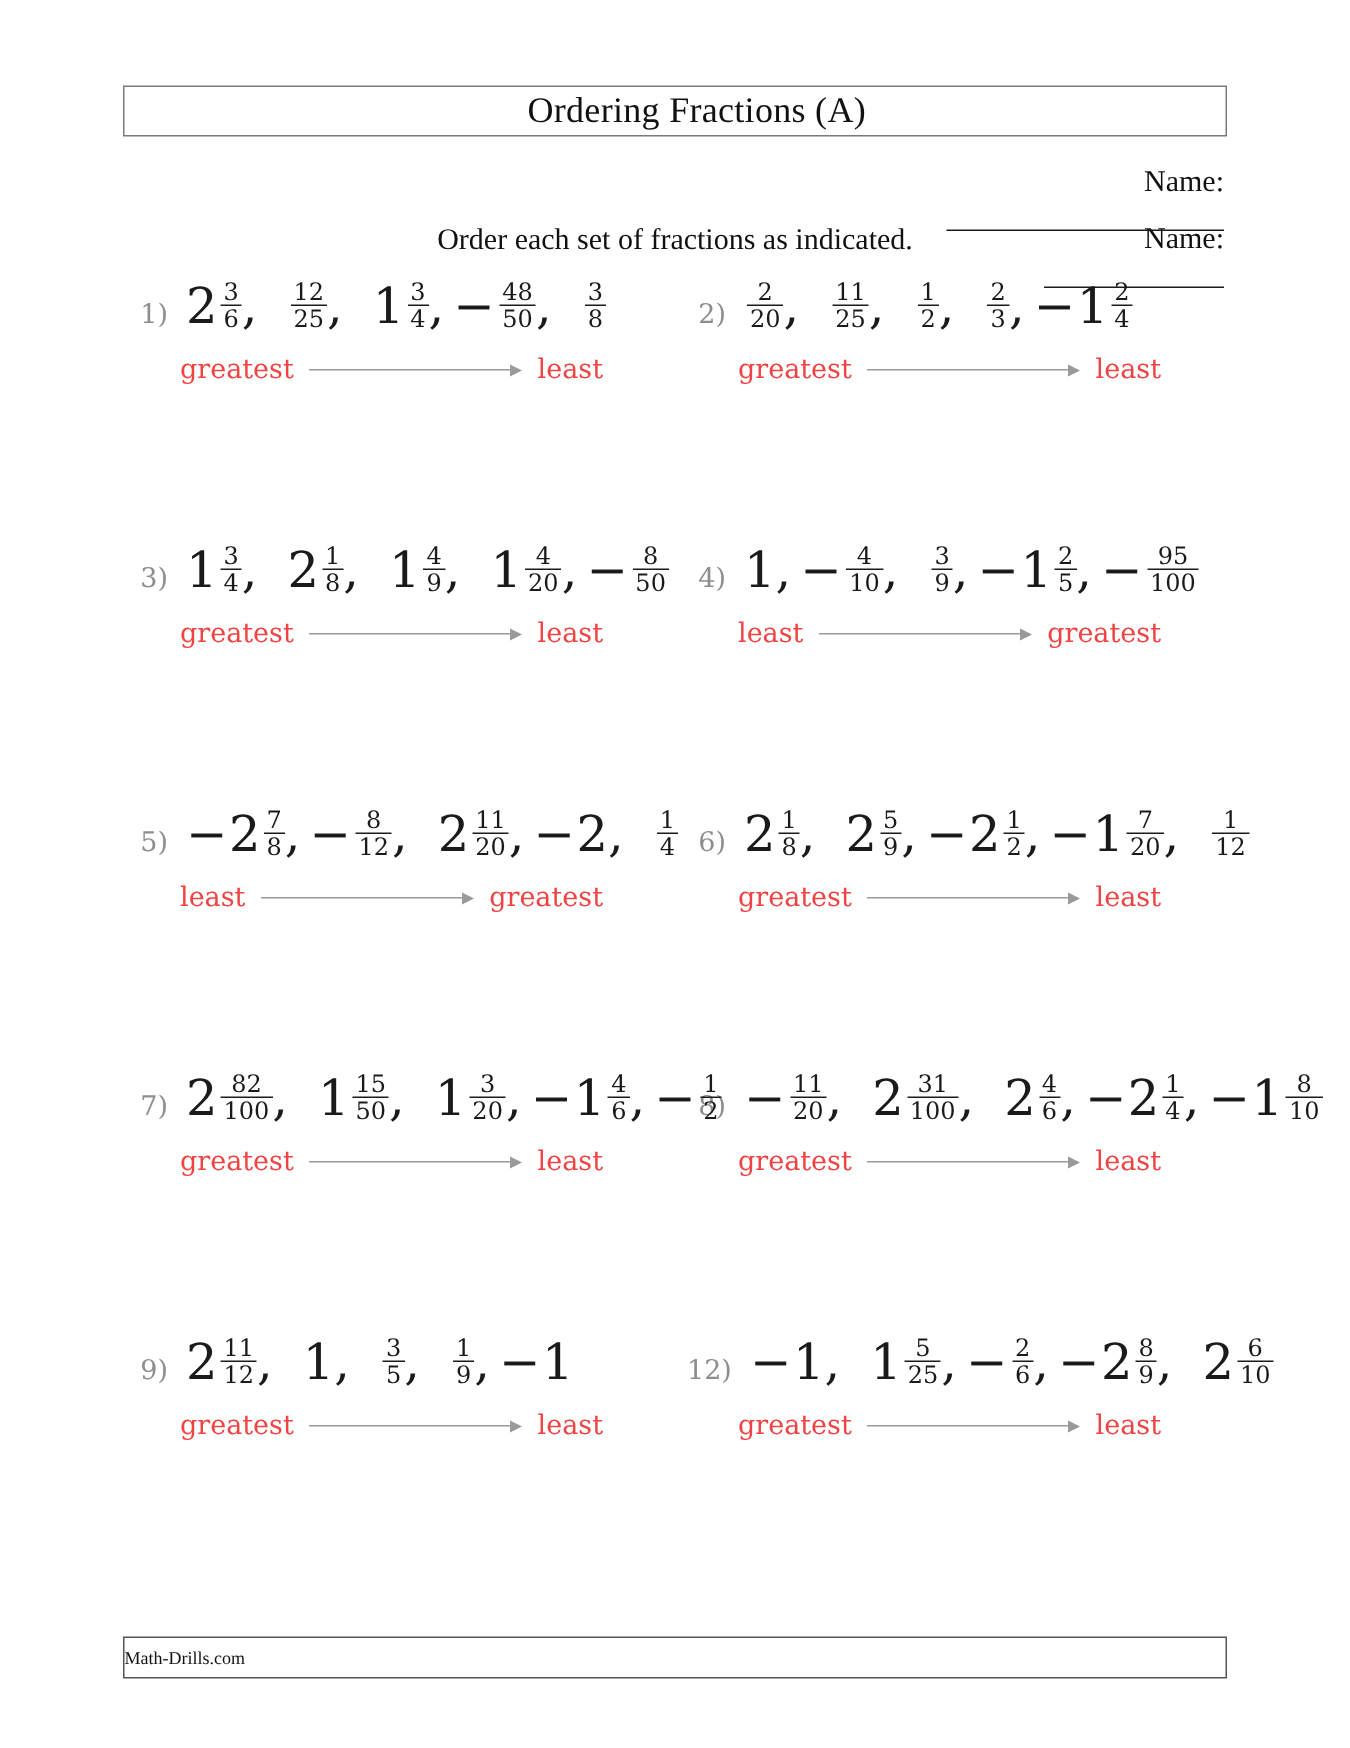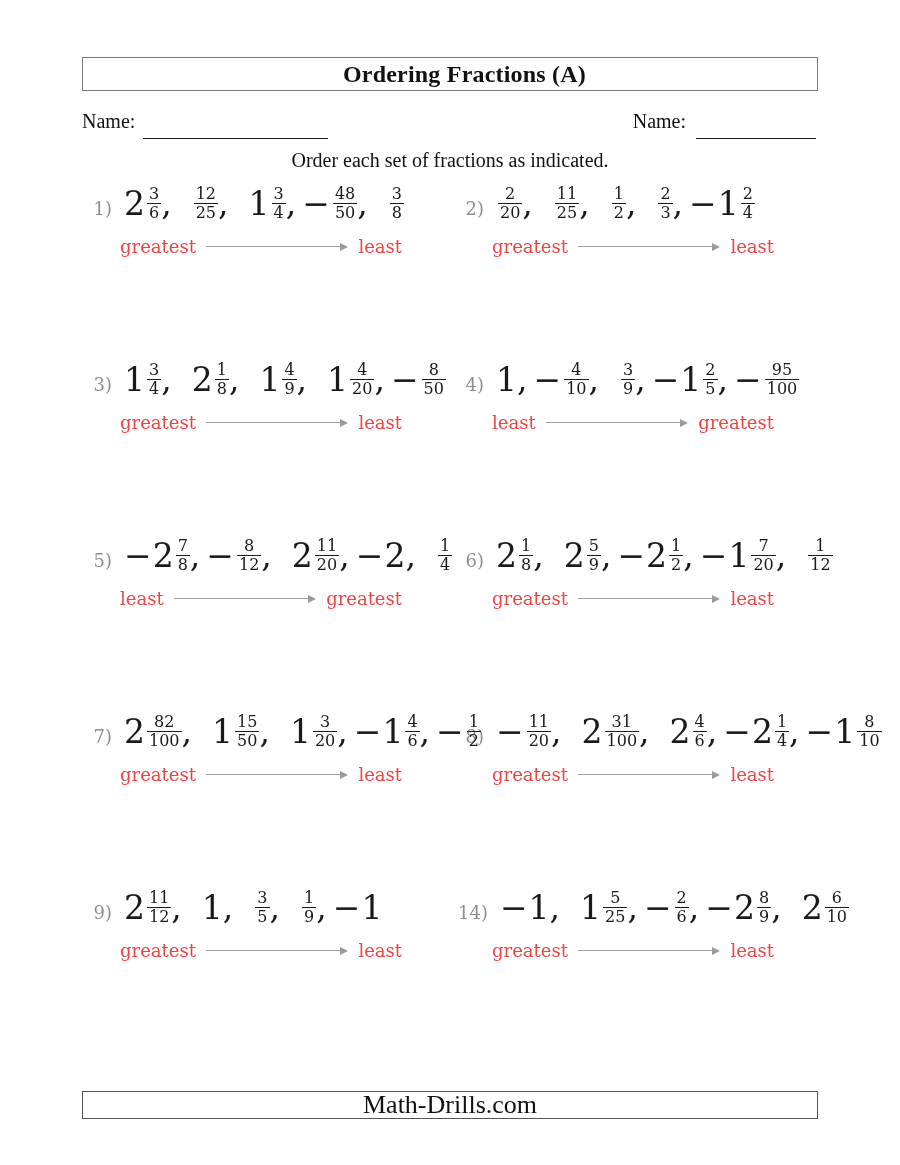--- a/index.html
+++ b/index.html
@@ -3,25 +3,25 @@
 <meta charset="utf-8">
 <style>
   html,body{margin:0;padding:0;}
   body{
     width:900px;height:1165px;position:relative;background:#ffffff;
     font-family:"Liberation Serif",serif;color:#111;overflow:hidden;
   }
   .title-box{
     position:absolute;left:82px;right:82px;top:57px;height:32px;
     border:1px solid #7a7a7a;display:flex;align-items:center;justify-content:center;
-    font-size:24px;font-weight:700;letter-spacing:.2px;padding-left:29px;
+    font-size:24px;font-weight:400;letter-spacing:.2px;padding-left:29px;
   }
   .name-row{
-    position:absolute;left:82px;right:84px;top:110px;
-    display:flex;align-items:flex-end;font-size:20px;
+    position:absolute;left:95px;right:84px;top:110px;
+    display:flex;align-items:flex-end;font-size:20px;flex-direction:column;
   }
   .fill-line{border-bottom:1.5px solid #1a1a1a;align-self:flex-end;transform:translateY(6px);height:14px;}
   .name-line{width:185px;margin-left:8px;}
   .spacer{flex:1;}
   .date-line{width:120px;margin-left:10px;}
   .instruction{position:absolute;top:149px;left:0;right:0;text-align:center;font-size:20px;}
   .problems{
     position:absolute;top:184px;left:86px;right:50px;
     display:grid;grid-template-columns:372px 1fr;grid-auto-rows:176px;
   }
@@ -47,22 +47,22 @@
   .frac .den{display:block;padding:0 2px;}
   .dir-row{
     display:flex;align-items:center;margin:4px 0 0 34px;width:282px;
     font-size:18px;color:#ef4444;font-family:"DejaVu Serif",serif;
   }
   .arrow{flex:1;display:flex;align-items:center;margin:0 10px;}
   .shaft{flex:1;height:1px;background:#9a9a9a;}
   .head{width:0;height:0;border-left:8px solid #9a9a9a;border-top:4px solid transparent;border-bottom:4px solid transparent;}
   .footer-box{
     position:absolute;left:82px;right:82px;top:1091px;height:26px;
-    border:1px solid #555;display:flex;align-items:center;justify-content:center;
-    font-size:26px;
+    border:1px solid #555;display:flex;align-items:center;
+    font-size:12px;
   }
 </style>
 </head>
 <body>
 
 <div class="title-box">
   <span>Ordering Fractions (A)</span>
 </div>
 
 <div class="name-row">
@@ -206,21 +206,21 @@
       <span class="arrow">
           <span class="shaft"></span>
           <span class="head"></span>
         </span>
       <span class="dir-label to">least</span>
     </div>
   </div>
 
   <div class="problem">
     <div class="math-row">
-      <span class="pnum">14)</span>
+      <span class="pnum">12)</span>
       <span class="terms"><span class="term"><span class="sign">−</span><span class="whole">1</span></span><span class="comma">,</span><span class="term gap-wide"><span class="whole">1</span><span class="frac"><span class="num">5</span><span class="den">25</span></span></span><span class="comma">,</span><span class="term gap-small"><span class="sign">−</span><span class="frac"><span class="num">2</span><span class="den">6</span></span></span><span class="comma">,</span><span class="term gap-small"><span class="sign">−</span><span class="whole">2</span><span class="frac"><span class="num">8</span><span class="den">9</span></span></span><span class="comma">,</span><span class="term gap-wide"><span class="whole">2</span><span class="frac"><span class="num">6</span><span class="den">10</span></span></span></span>
     </div>
     <div class="dir-row">
       <span class="dir-label from">greatest</span>
       <span class="arrow">
           <span class="shaft"></span>
           <span class="head"></span>
         </span>
       <span class="dir-label to">least</span>
     </div>

